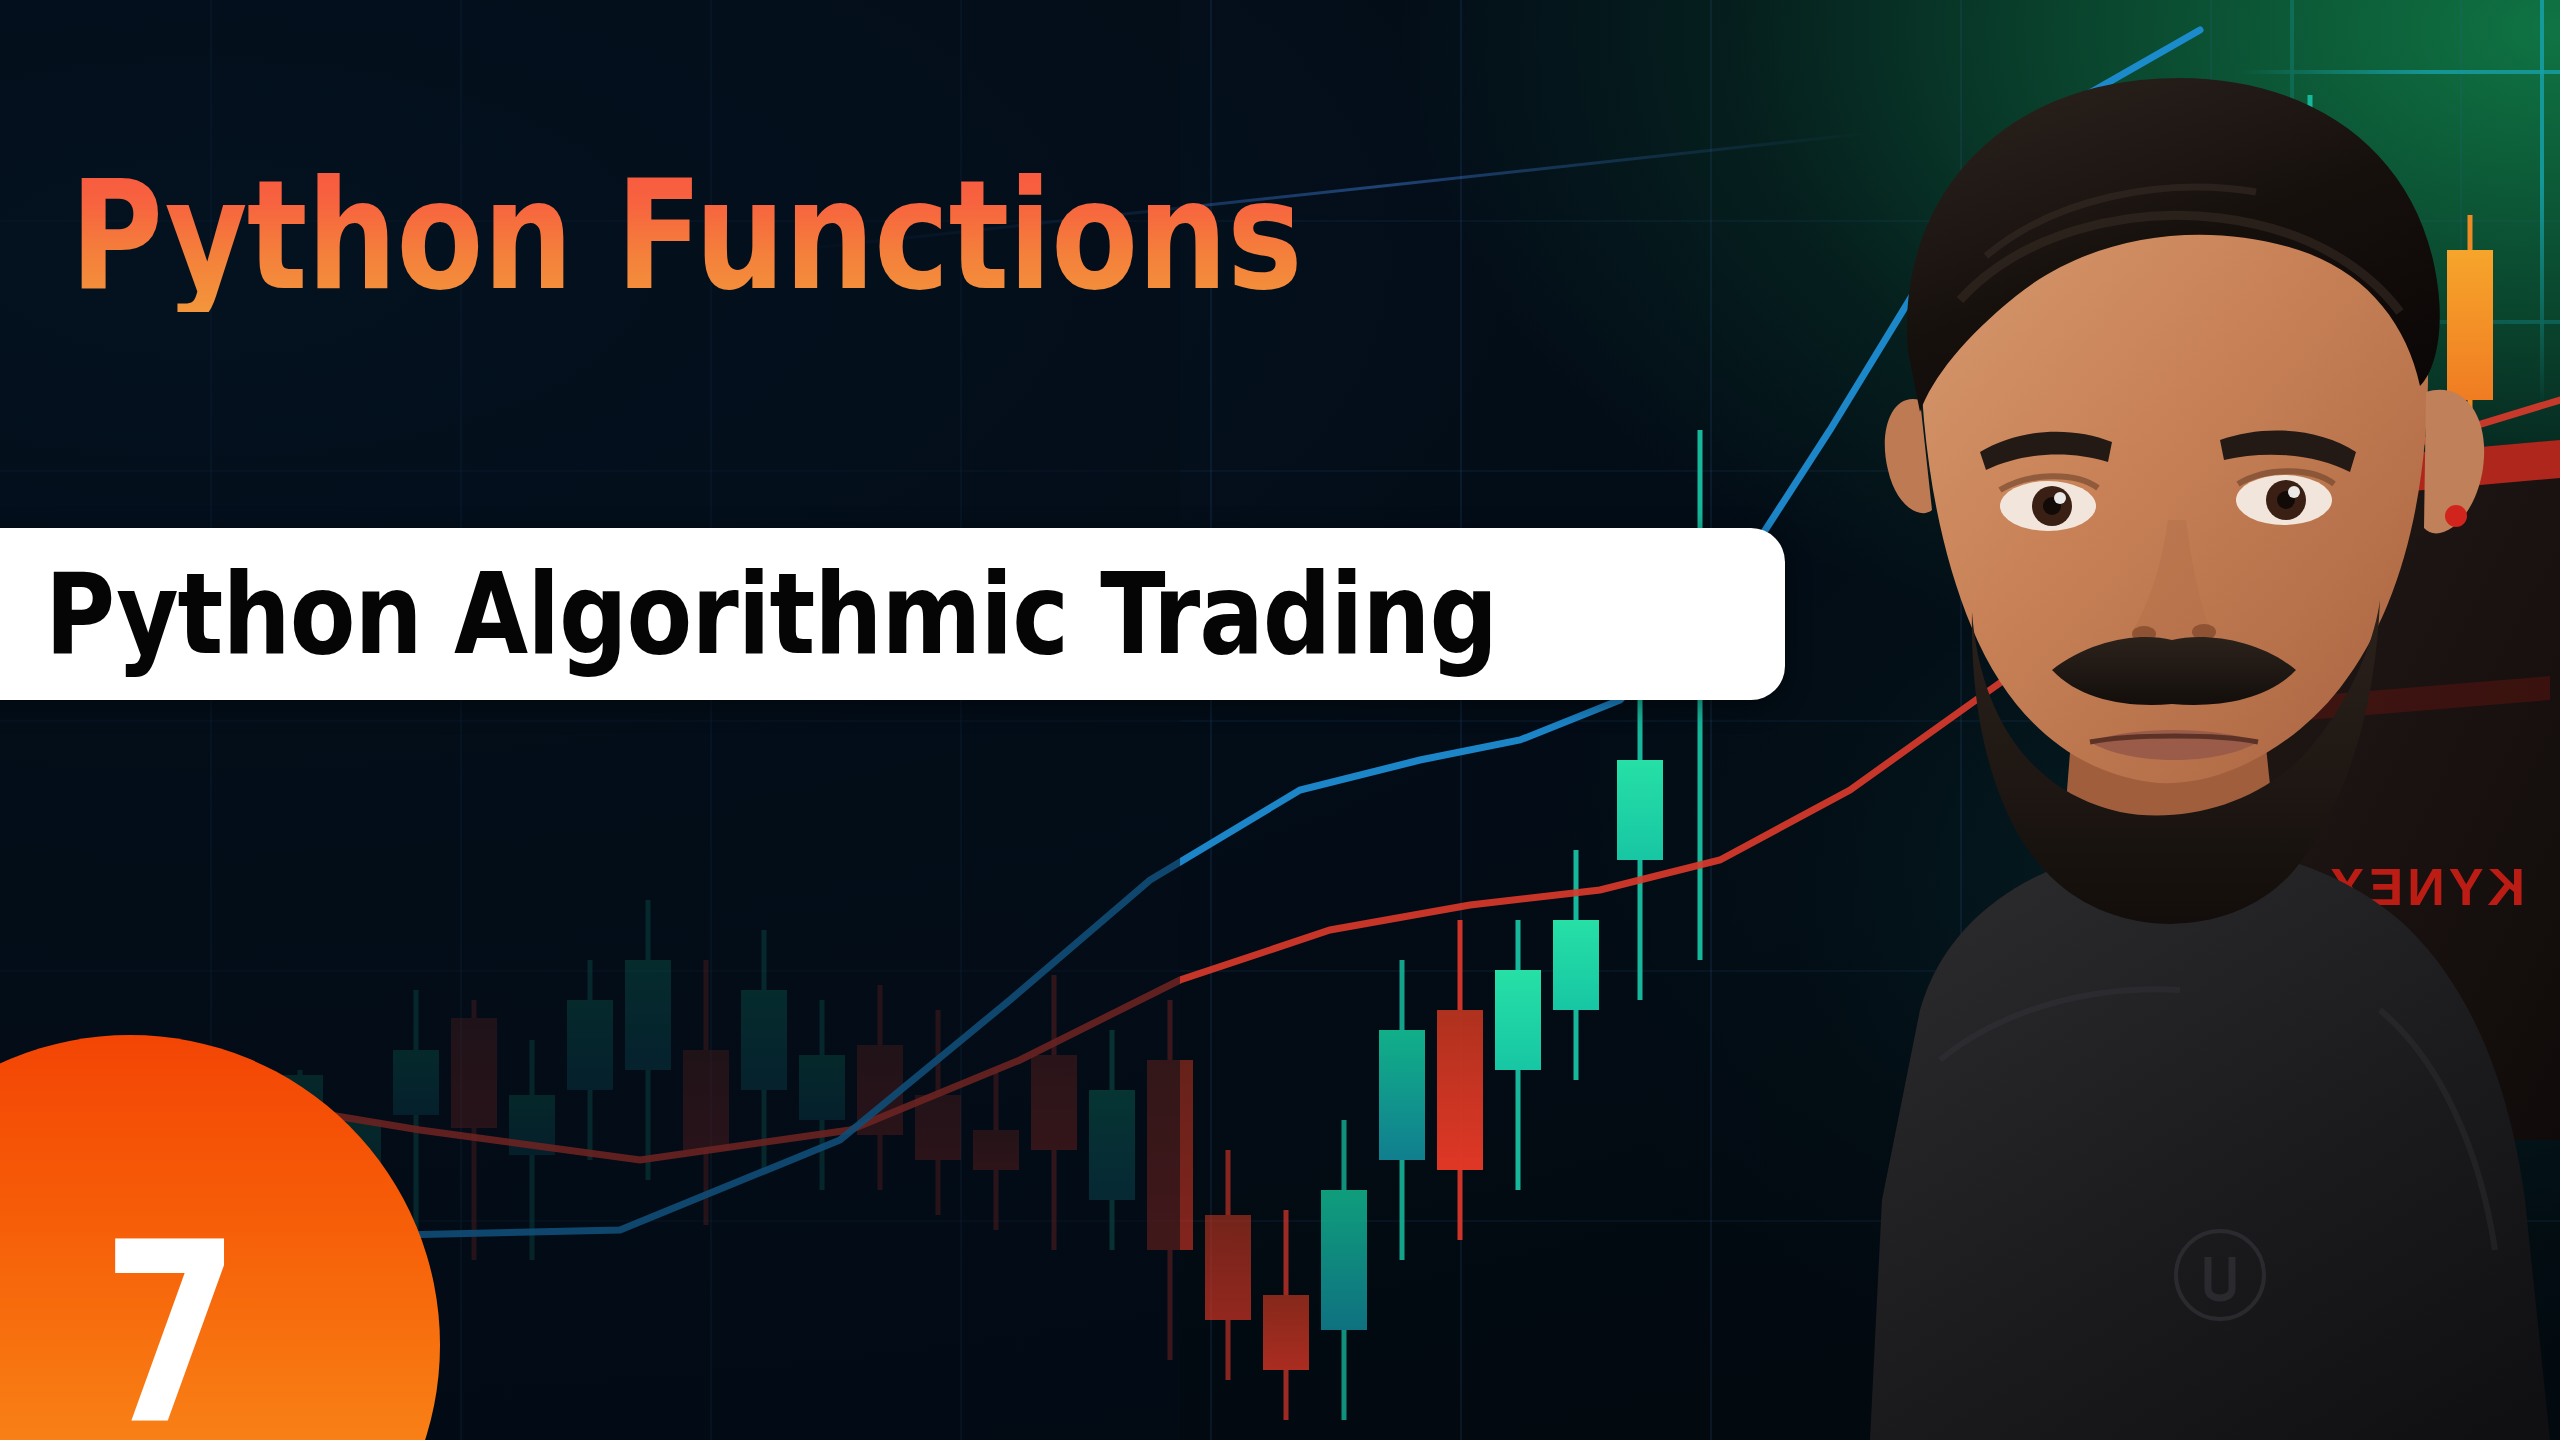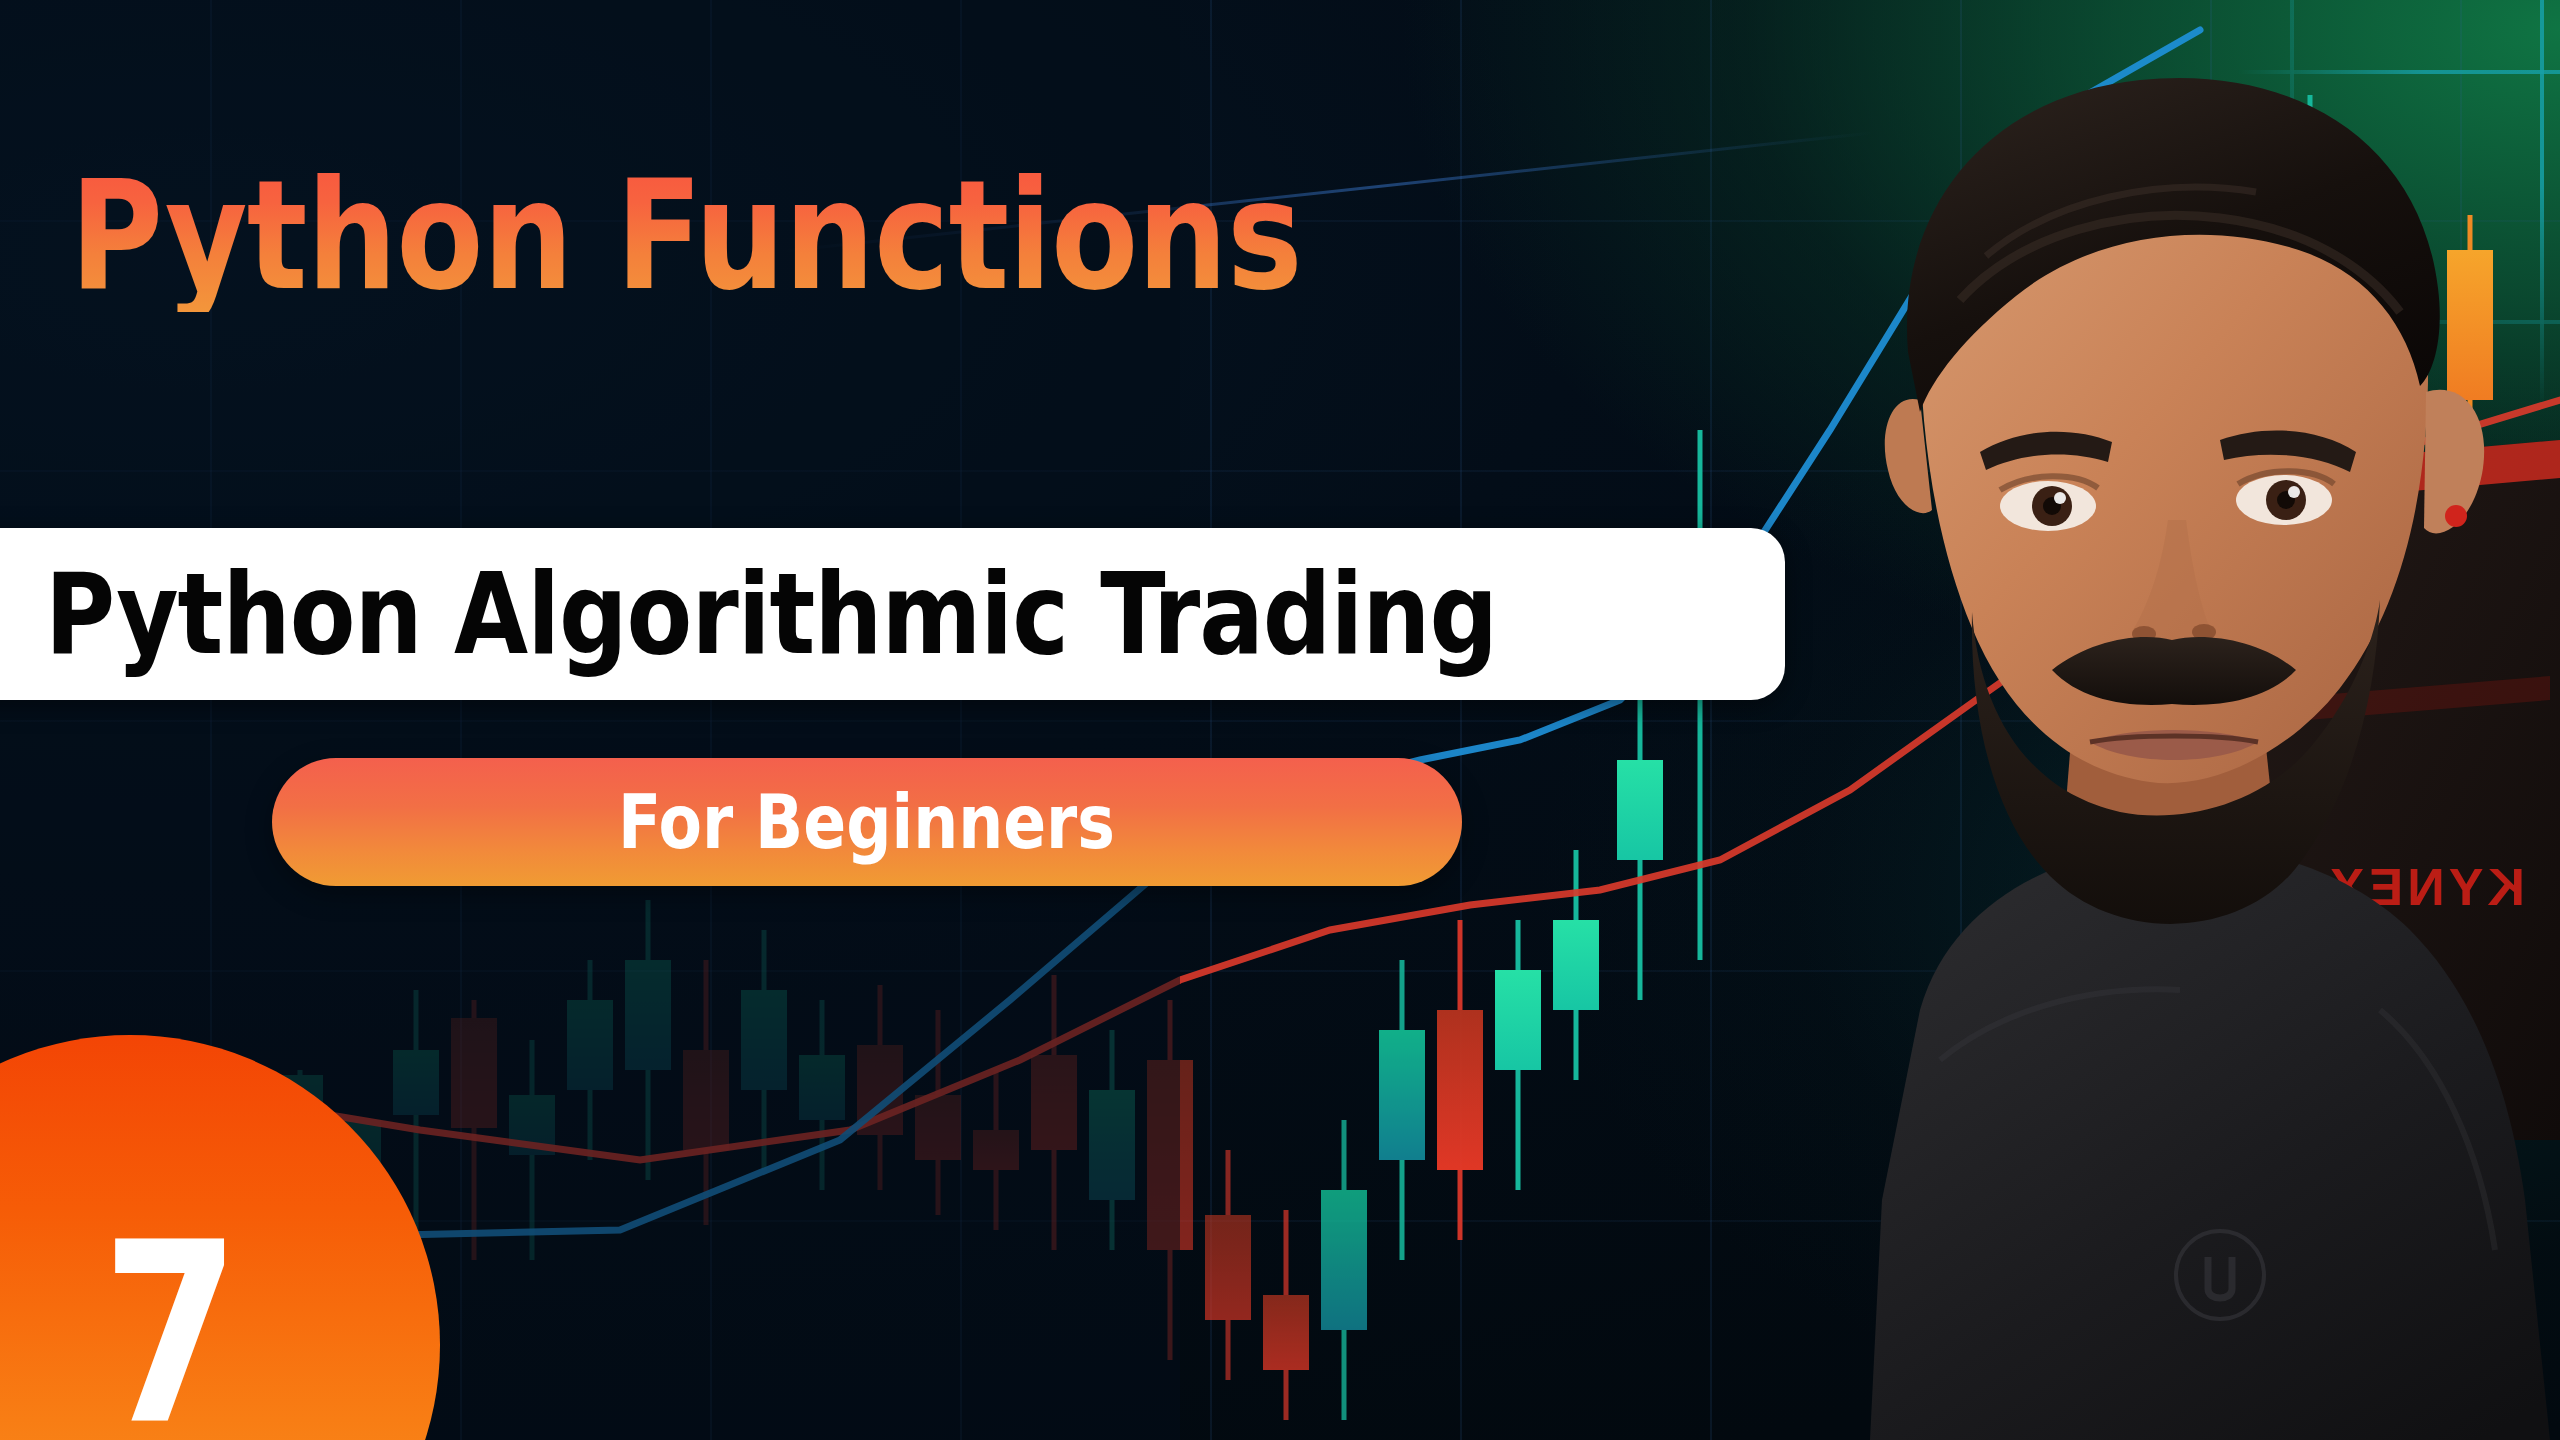--- a/index.html
+++ b/index.html
@@ -382,21 +382,18 @@
       </g>
     </svg>
   </div>
 
   <div class="headline">Python Functions</div>
 
   <div class="banner">
     <span class="banner-text">Python Algorithmic Trading</span>
   </div>
 
-  <div class="pill">
-    <span class="pill-text">For Beginners</span>
-  </div>
 
   <div class="ep-circle">
     <span class="ep-num">7</span>
   </div>
 
 </div>
 
 </body></html>

